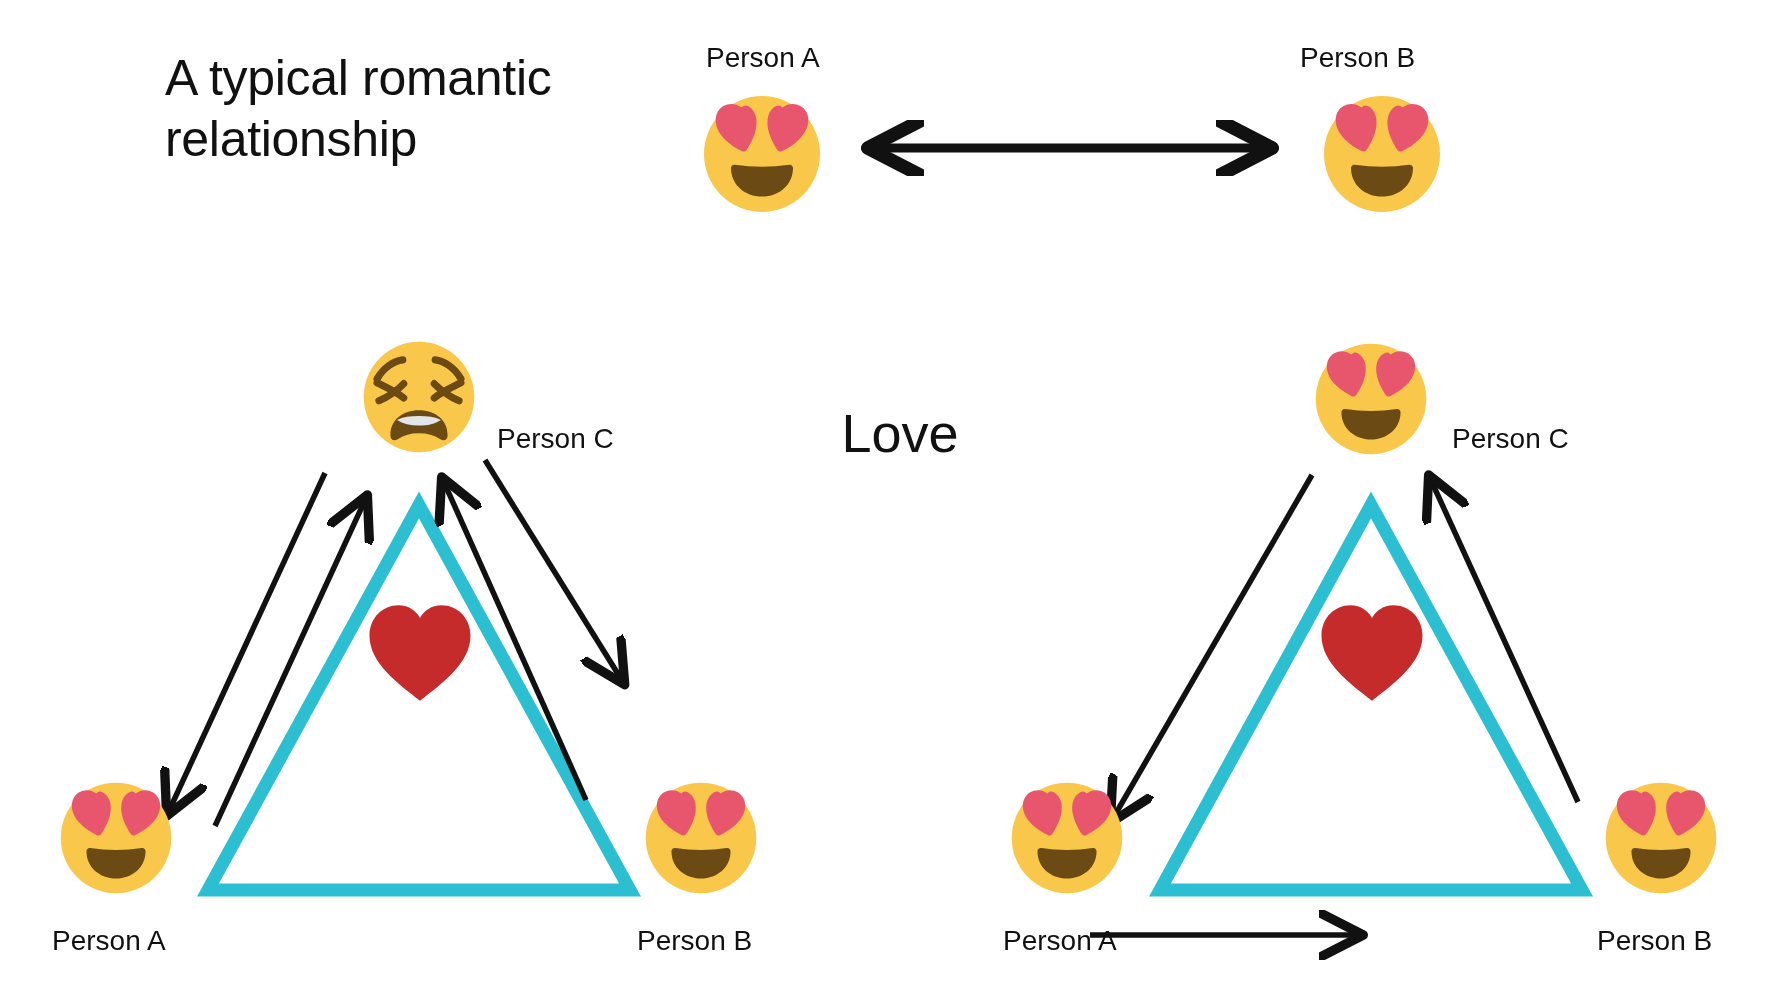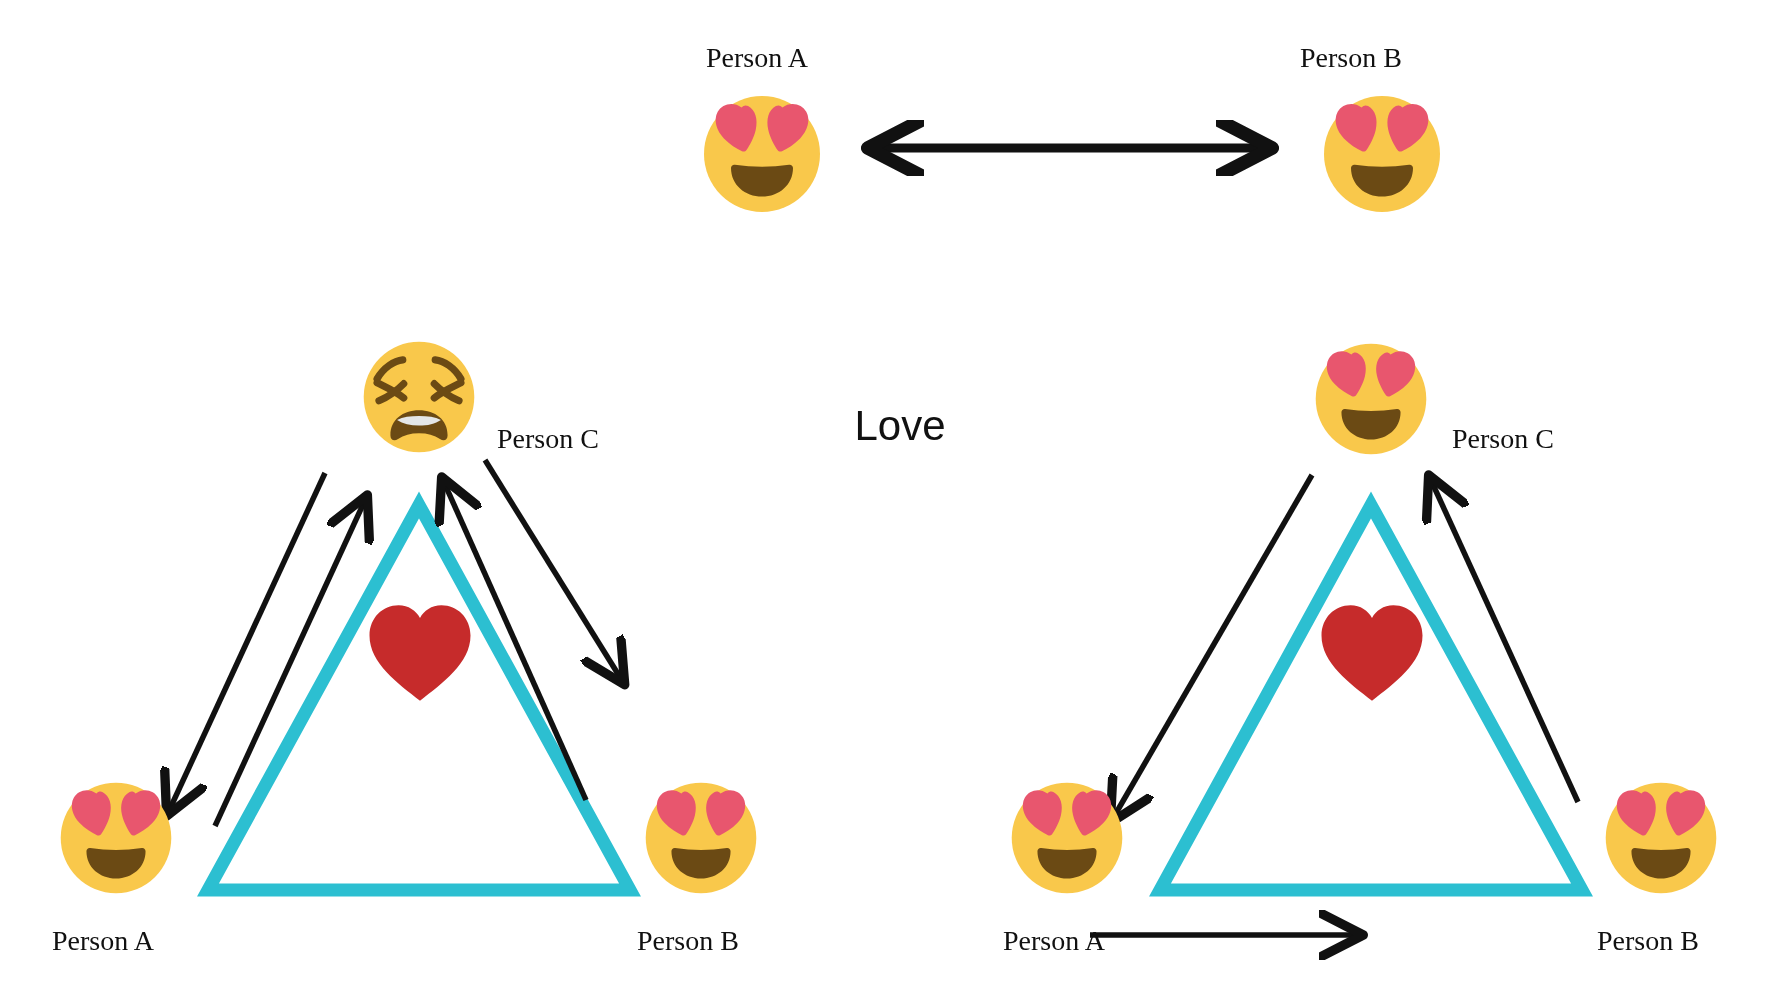--- a/index.html
+++ b/index.html
@@ -34,32 +34,31 @@
     letter-spacing: -0.3px;
     color: #111111;
   }
 
   
   #center-caption {
     left: 700px;
     top: 400px;
     width: 400px;
     text-align: center;
-    font-size: 42px;
+    font-size: 54px;
     line-height: 1.24;
     color: #111111;
   }
 
   
   .person-label {
     font-size: 28px;
     color: #111111;
     white-space: nowrap;
     line-height: 1;
-    font-family: Liberation Serif, serif;
   }
 
   
   .top-row-emoji { width: 128px; height: 128px; }
   .tri-emoji { width: 122px; height: 122px; }
 </style>
 </head>
 <body>
 
 <div class="stage">
@@ -104,20 +103,22 @@
       <marker id="ah-fat" markerWidth="7" markerHeight="7" refX="5.6" refY="3.5" orient="auto" markerUnits="strokeWidth">
         <path d="M0.3 0.4 L6.3 3.5 L0.3 6.6" fill="none" stroke="#111111" stroke-width="1.5" stroke-linecap="round" stroke-linejoin="round"></path>
       </marker>
       <marker id="ah-fat-start" markerWidth="7" markerHeight="7" refX="1.4" refY="3.5" orient="auto" markerUnits="strokeWidth">
         <path d="M6.7 0.4 L0.7 3.5 L6.7 6.6" fill="none" stroke="#111111" stroke-width="1.5" stroke-linecap="round" stroke-linejoin="round"></path>
       </marker>
     </defs>
   </svg>
 
   <div class="abs" id="headline">
+    <div>A typical romantic</div>
+    <div>relationship</div>
   </div>
 
   <div class="abs" id="center-caption">
     <div>Love</div>
   </div>
 
   <div class="abs" style="left:706px; top:44px;">
     <span class="person-label">Person A</span>
   </div>
   <svg class="abs top-row-emoji" style="left:698px; top:88px;" viewBox="0 0 128 128">

